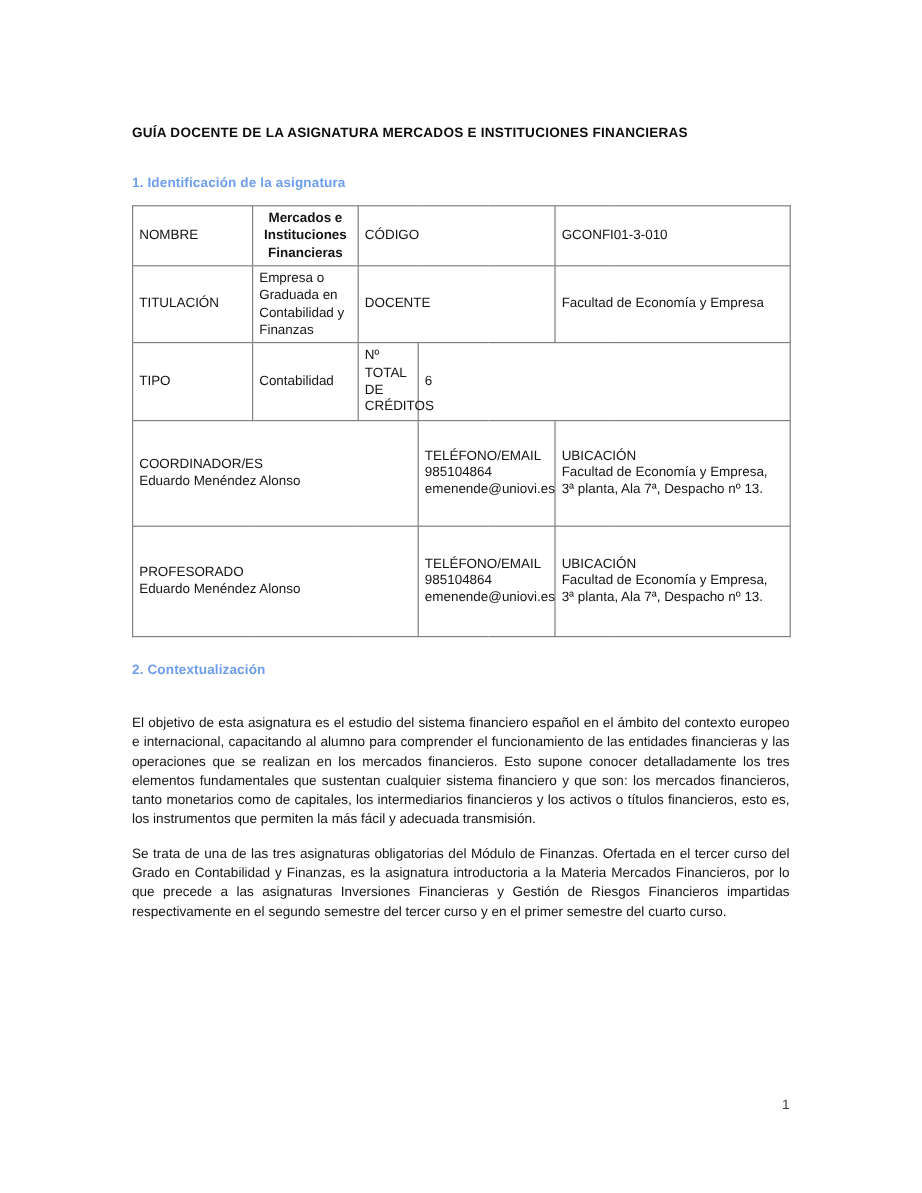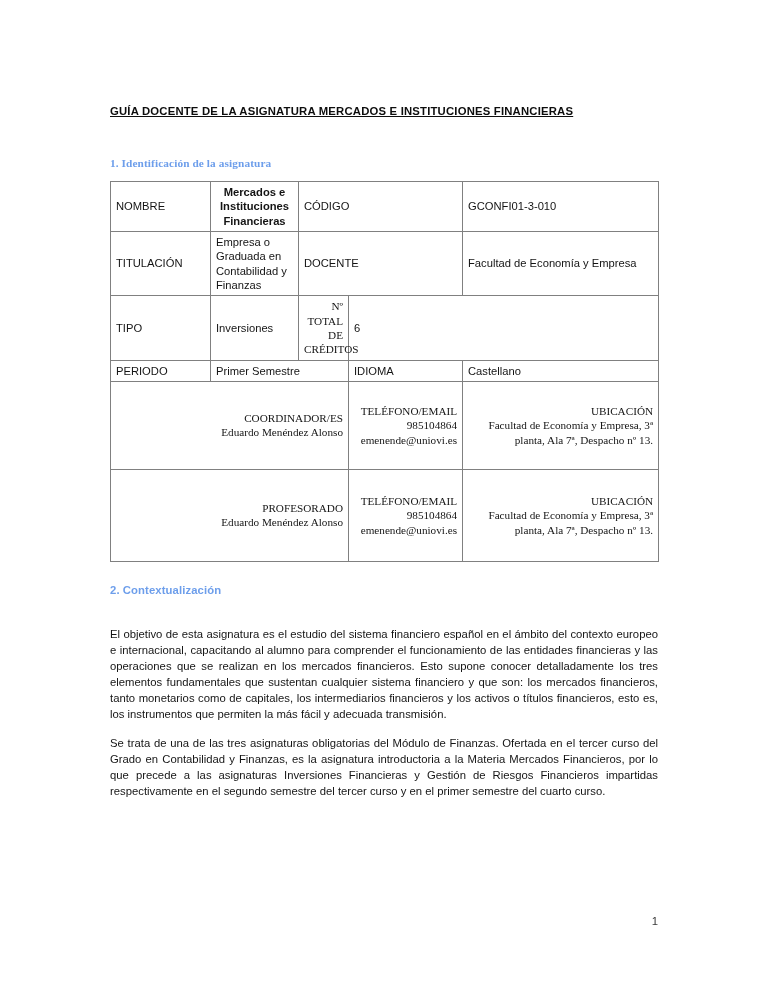--- a/index.html
+++ b/index.html
@@ -25,48 +25,47 @@
     padding: 100px 110px 0 110px;
     background: #ffffff;
   }
   .doc-title {
     font-size: 11.3px;
     font-weight: bold;
     line-height: 1.95;
     letter-spacing: 0.2px;
     margin: 0 0 0 0;
     color: #0d0d0d;
-    text-decoration: underline;
   }
   .section-heading {
     font-size: 11.3px;
     font-weight: bold;
     color: #6d9eeb;
     margin: 24px 0 0 0;
     letter-spacing: 0.1px;
   }
-  .heading-gap-1 { margin-top: 35px; font-family: Liberation Serif, serif; }
+  .heading-gap-1 { margin-top: 25px; }
   .heading-gap-2 { margin-top: 22px; }
 
   table.info {
     border-collapse: collapse;
     table-layout: fixed;
     width: 548px;
     margin-top: 12px;
     font-size: 11.2px;
   }
   table.info td {
     border: 1px solid #808080;
     padding: 3px 5px;
     vertical-align: middle;
     line-height: 1.28;
     color: #141414;
   }
   .c-left   { text-align: left; }
-  .c-center { text-align: right; font-family: Liberation Serif, serif; }
+  .c-center { text-align: left; }
   .bold     { font-weight: bold; text-align: center; }
 
   p.body-par {
     font-size: 11.3px;
     line-height: 1.42;
     text-align: justify;
     margin: 13px 0 0 0;
     color: #151515;
   }
   p.body-par.first { margin-top: 30px; }
@@ -110,29 +109,23 @@
         <td class="c-left" colspan="2">GCONFI01-3-010</td>
       </tr>
       <tr>
         <td class="c-left" colspan="1">TITULACIÓN</td>
         <td class="c-left" colspan="1">Empresa o Graduada en Contabilidad y Finanzas</td>
         <td class="c-left" colspan="3">DOCENTE</td>
         <td class="c-left" colspan="2">Facultad de Economía y Empresa</td>
       </tr>
       <tr>
         <td class="c-left" colspan="1">TIPO</td>
-        <td class="c-left" colspan="1">Inversiones</td>
+        <td class="c-left" colspan="1">Contabilidad</td>
         <td class="c-center" colspan="1">Nº TOTAL DE CRÉDITOS</td>
         <td class="c-left" colspan="4">6</td>
-      </tr>
-      <tr>
-        <td class="c-left" colspan="1">PERIODO</td>
-        <td class="c-left" colspan="2">Primer Semestre</td>
-        <td class="c-left" colspan="2">IDIOMA</td>
-        <td class="c-left" colspan="2">Castellano</td>
       </tr>
       <tr style="height:88px">
         <td class="c-center" colspan="3">
           <div>COORDINADOR/ES</div>
           <div>Eduardo Menéndez Alonso</div>
         </td>
         <td class="c-center" colspan="2">
           <div>TELÉFONO/EMAIL</div>
           <div>985104864</div>
           <div>emenende@uniovi.es</div>

